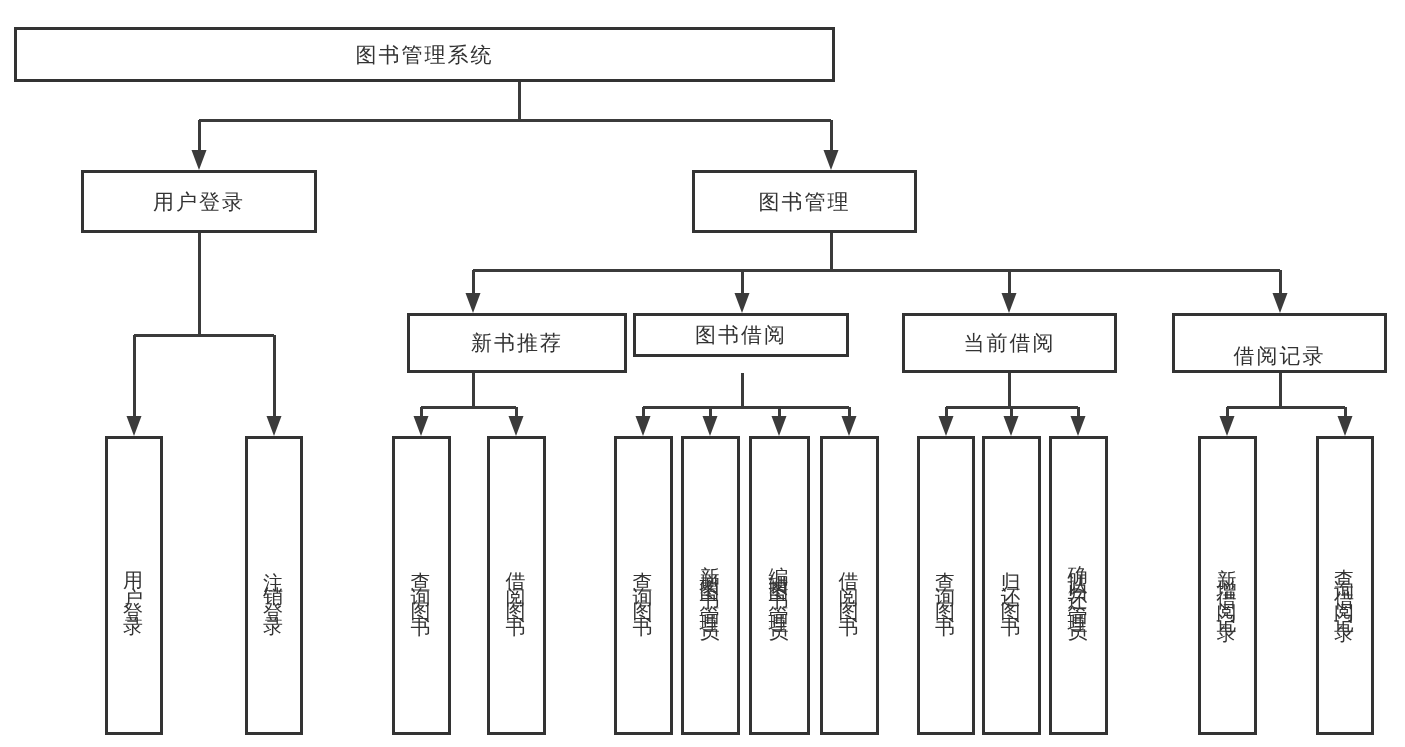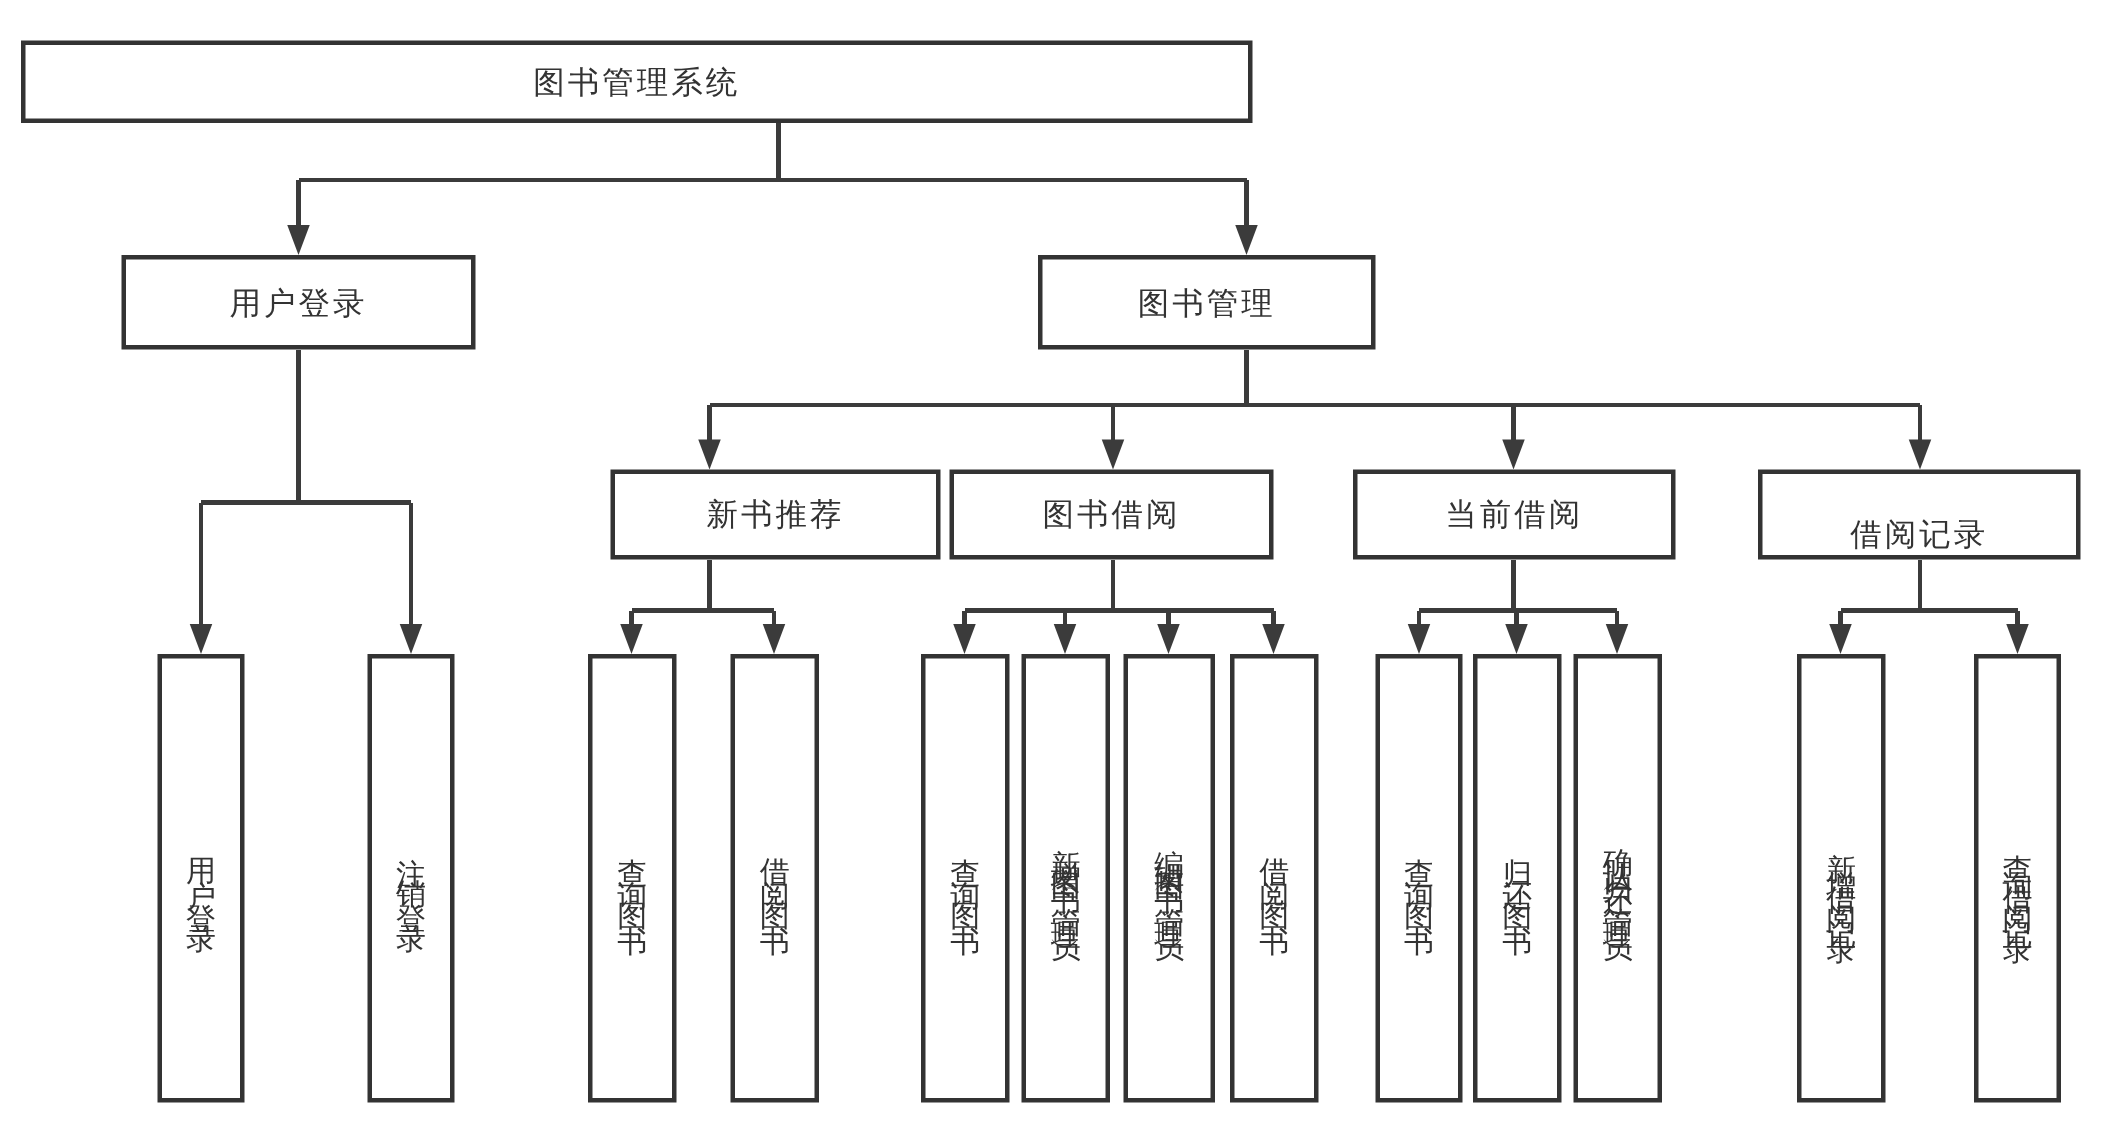--- a/index.html
+++ b/index.html
@@ -105,21 +105,21 @@
   <div class="node h" style="left:81px;top:170px;width:236px;height:63px;">
     <span>用户登录</span>
   </div>
   <div class="node h" style="left:692px;top:170px;width:225px;height:63px;text-align:right;">
     <span>图书管理</span>
   </div>
 
   <div class="node h" style="left:363px;top:313px;width:220px;height:60px;margin-left:44px;">
     <span>新书推荐</span>
   </div>
-  <div class="node h" style="left:633px;top:313px;width:216px;height:60px;">
+  <div class="node h" style="left:633px;top:313px;width:216px;height:44px;">
     <span>图书借阅</span>
   </div>
   <div class="node h" style="left:902px;top:313px;width:215px;height:60px;">
     <span>当前借阅</span>
   </div>
   <div class="node h" style="left:1172px;top:313px;width:215px;height:60px;align-items:flex-end;">
     <span>借阅记录</span>
   </div>
 
   <div class="node v" style="left:105px;top:436px;width:58px;height:299px;">

